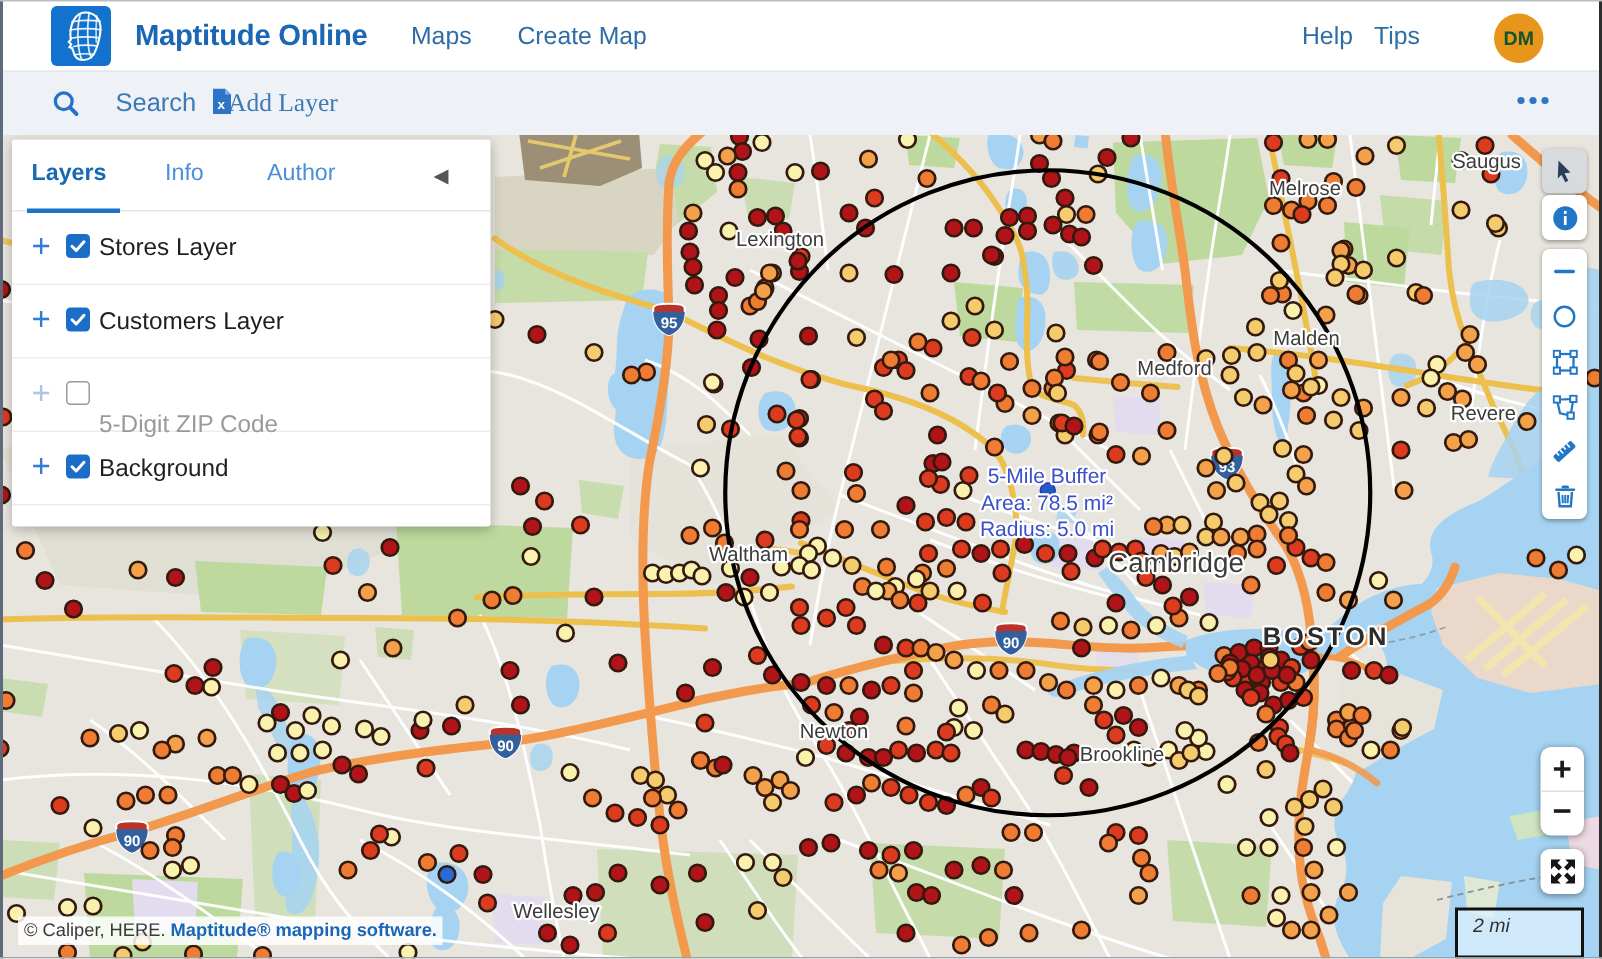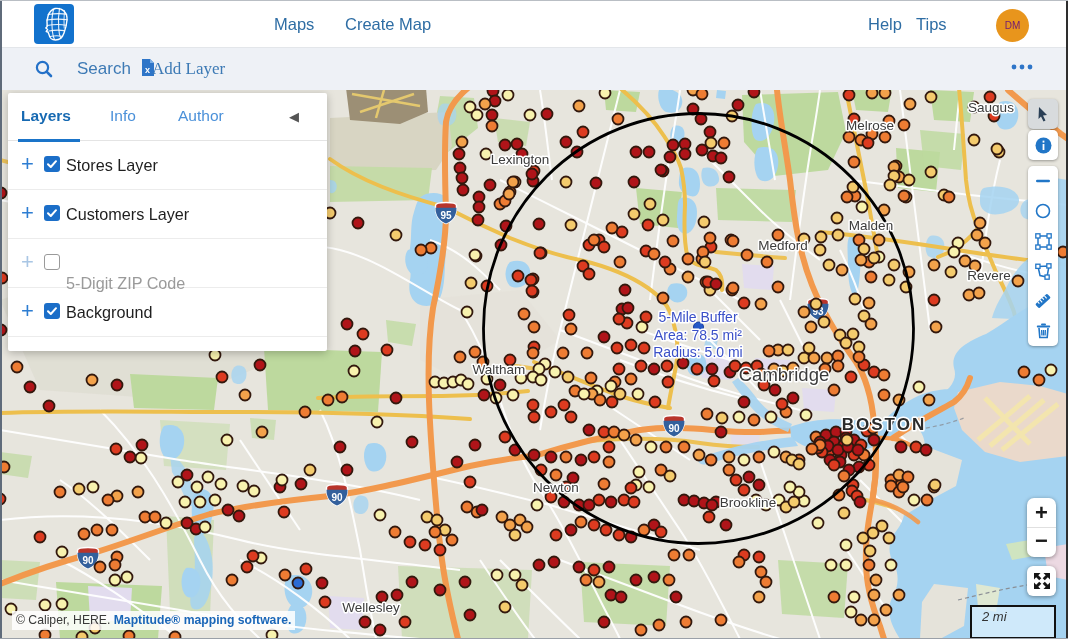--- a/index.html
+++ b/index.html
@@ -2,21 +2,21 @@
 <html><head>
 <meta charset="utf-8">
 <style>
 * { margin:0; padding:0; box-sizing:border-box; }
 html,body { width:1068px; height:639px; overflow:hidden; }
 body { font-family:"Liberation Sans",sans-serif; position:relative; background:#fff; }
 .header { position:absolute; left:0; top:0; width:1068px; height:47px; background:#fff; z-index:30; }
 .logo { position:absolute; left:34px; top:4px; width:40px; height:40px; background:#1272cd; border-radius:4px; }
 .brand { position:absolute; left:90px; top:13px; font-size:19.5px; font-weight:bold; color:#1b67b3; letter-spacing:-0.2px; }
 .navlink { position:absolute; top:15px; font-size:16.5px; color:#2e6da4; }
-.avatar { position:absolute; left:996px; top:9px; width:33px; height:33px; border-radius:50%; background:#e8951c; color:#701a75; font-size:10px; font-weight:normal; display:flex; align-items:center; justify-content:center; }
+.avatar { position:absolute; left:996px; top:9px; width:33px; height:33px; border-radius:50%; background:#e8951c; color:#14532d; font-size:13px; font-weight:bold; display:flex; align-items:center; justify-content:center; }
 .toolbar { position:absolute; left:0; top:47px; width:1068px; height:43px; background:#eef1f6; border-top:1px solid #e3e6ea; z-index:30; }
 #mapwrap { position:absolute; left:0; top:90px; width:1068px; height:549px; overflow:hidden; }
 .tbtext { position:absolute; top:11px; font-size:17px; color:#3d7ab5; }
 .panel { position:absolute; left:8px; top:93px; width:319px; height:258px; background:#fff; z-index:20;
   box-shadow:0 2px 8px rgba(0,0,0,0.25); border-radius:2px; }
 .tabs { position:relative; height:48px; border-bottom:1px solid #e4e4e4;text-align:center; }
 .tab { position:absolute; top:14px; font-size:15.5px; }
 .tab.active { color:#1669b2; font-weight:bold; }
 .tab.idle { color:#4a90d9; }
 .tabline { position:absolute; left:10px; top:46px; width:62px; height:3px; background:#1a74c9; }
@@ -57,20 +57,21 @@
    <path d="M19.5,5.5 C18,11 17.6,18 18.2,25 C18.5,29 19.2,33 20.5,35.5" opacity="0.9"></path>
    <path d="M25.5,4.3 C24.5,10 24.2,17 24.7,24 C24.9,28.5 25.7,32 26.8,34.5" opacity="0.9"></path>
    <path d="M30.5,6.5 C30,12 29.8,18 30.2,24" opacity="0.75"></path>
    <path d="M14,10.5 C20,9.5 27,9.3 32.8,10.2" opacity="0.9"></path>
    <path d="M12.6,16 C19,15 27,14.8 33.2,15.8" opacity="0.9"></path>
    <path d="M13,21.5 C19,20.5 26.5,20.3 32,21.2" opacity="0.9"></path>
    <path d="M15,27 C20,26 25.5,25.8 30.5,26.6" opacity="0.9"></path>
    <path d="M16,32.5 C20,31.7 24,31.6 28,32.2" opacity="0.9"></path>
   </g>
       </svg></div>
+ <div class="brand">Maptitude Online</div>
  <div class="navlink" style="left:274px;">Maps</div>
  <div class="navlink" style="left:345px;">Create Map</div>
  <div class="navlink" style="left:868px;">Help</div>
  <div class="navlink" style="left:916px;">Tips</div>
  <div class="avatar">DM</div>
 </div>
 <div class="toolbar">
  <svg style="position:absolute;left:35px;top:12px;" width="18" height="18" viewBox="0 0 18 18">
   <circle cx="7.5" cy="7.5" r="5.6" stroke="#2471c8" stroke-width="2.2" fill="none"></circle>
   <path d="M11.8,11.8 L16,16" stroke="#2471c8" stroke-width="2.6" stroke-linecap="round"></path>

